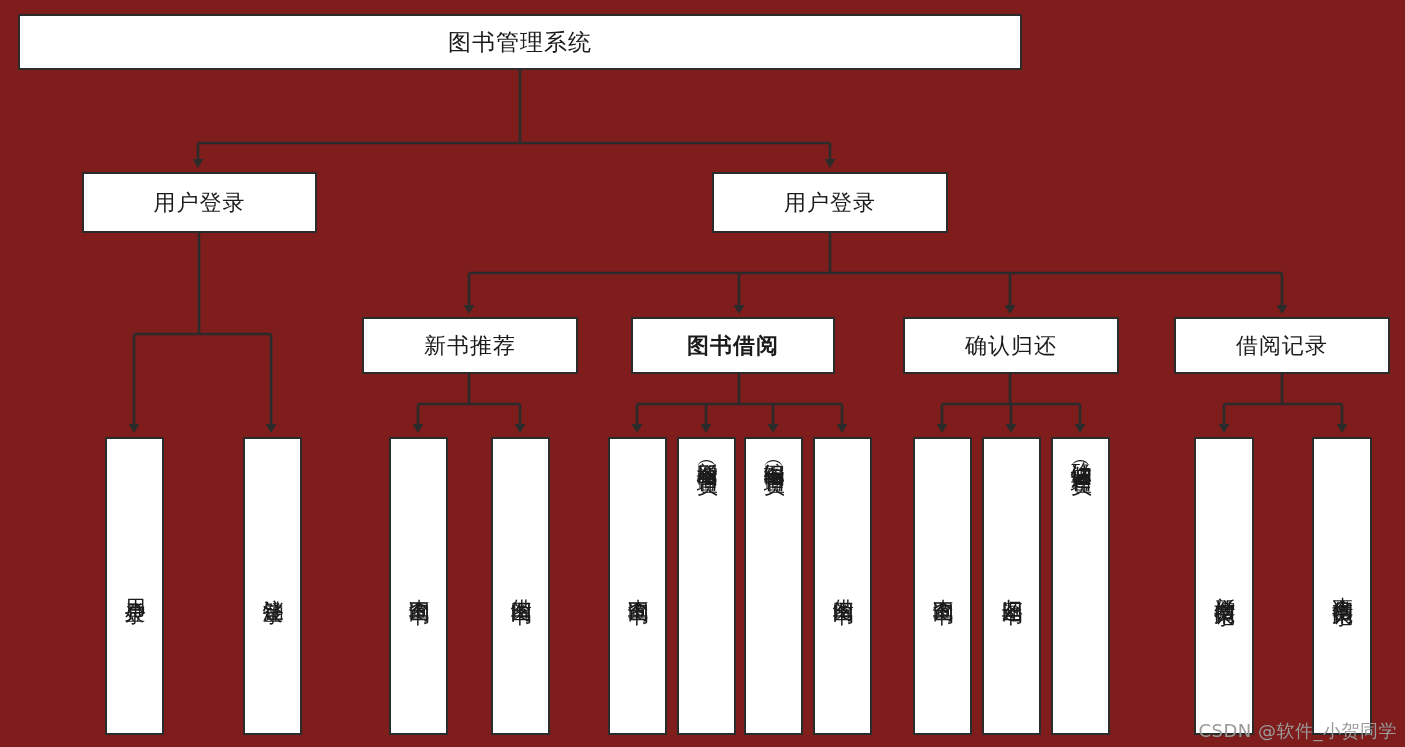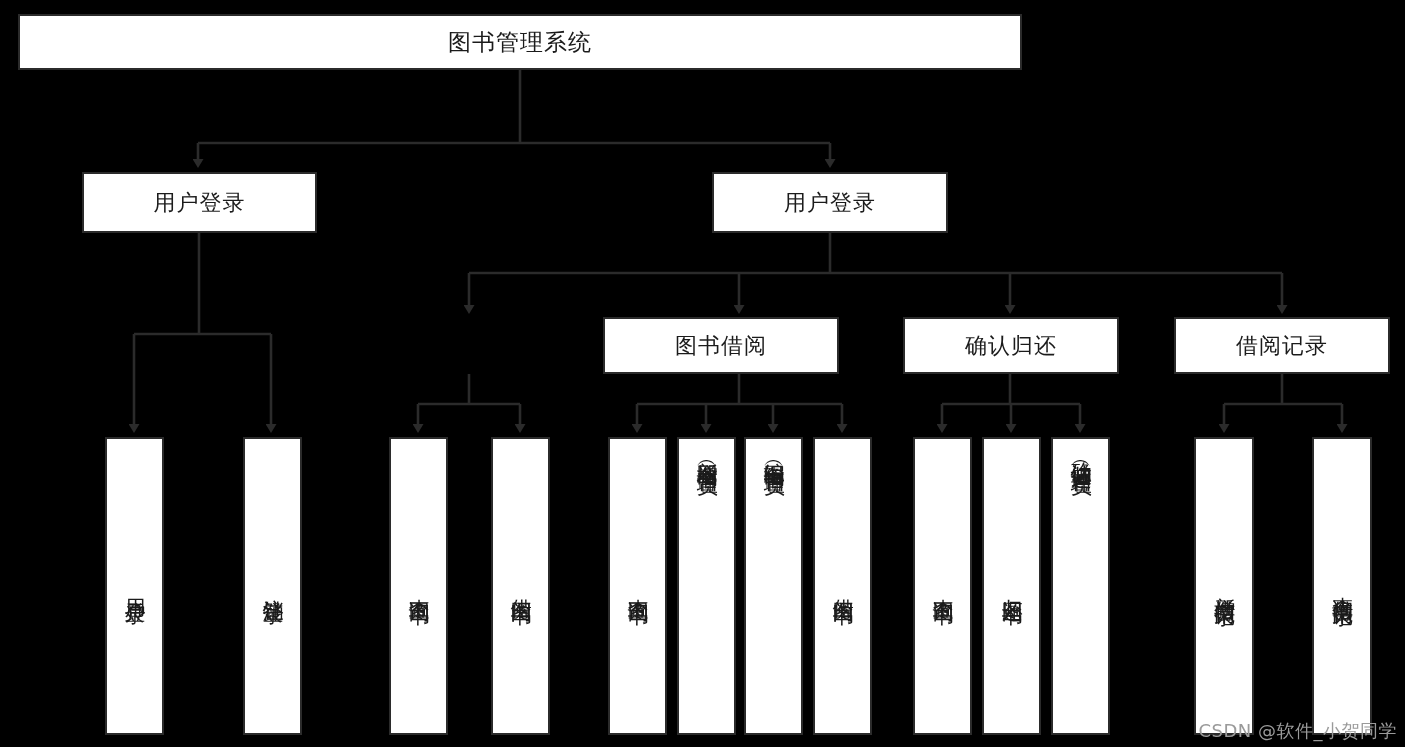--- a/index.html
+++ b/index.html
@@ -5,21 +5,21 @@
 <style>
   html,body{margin:0;padding:0;background:#ffffff;}
   body{
     font-family:"DejaVu Sans","Liberation Sans",sans-serif;
     color:#1a1a1a;
   }
   #canvas{
     position:relative;
     width:1405px;
     height:747px;
-    background:#000000;
+    background:#7f1d1d;
     overflow:hidden;
   }
   svg#edges{
     position:absolute;
     left:0; top:0;
     width:1405px;
     height:747px;
     pointer-events:none;
   }
   .node{
@@ -136,21 +136,24 @@
     <span class="label">图书管理系统</span>
   </div>
 
   <div class="node" style="left:82px; top:172px; width:235px; height:61px;">
     <span class="label">用户登录</span>
   </div>
   <div class="node" style="left:712px; top:172px; width:236px; height:61px;">
     <span class="label">用户登录</span>
   </div>
 
-  <div class="node" style="left:603px; top:317px; width:236px; height:57px;">
+  <div class="node" style="left:362px; top:317px; width:216px; height:57px;">
+    <span class="label">新书推荐</span>
+  </div>
+  <div class="node" style="left:631px; top:317px; width:204px; height:57px;font-weight:bold;">
     <span class="label">图书借阅</span>
   </div>
   <div class="node" style="left:903px; top:317px; width:216px; height:57px;">
     <span class="label">确认归还</span>
   </div>
   <div class="node" style="left:1174px; top:317px; width:216px; height:57px;">
     <span class="label">借阅记录</span>
   </div>
 
   <div class="node leaf" style="left:105px; top:437px; width:59px; height:298px;">

